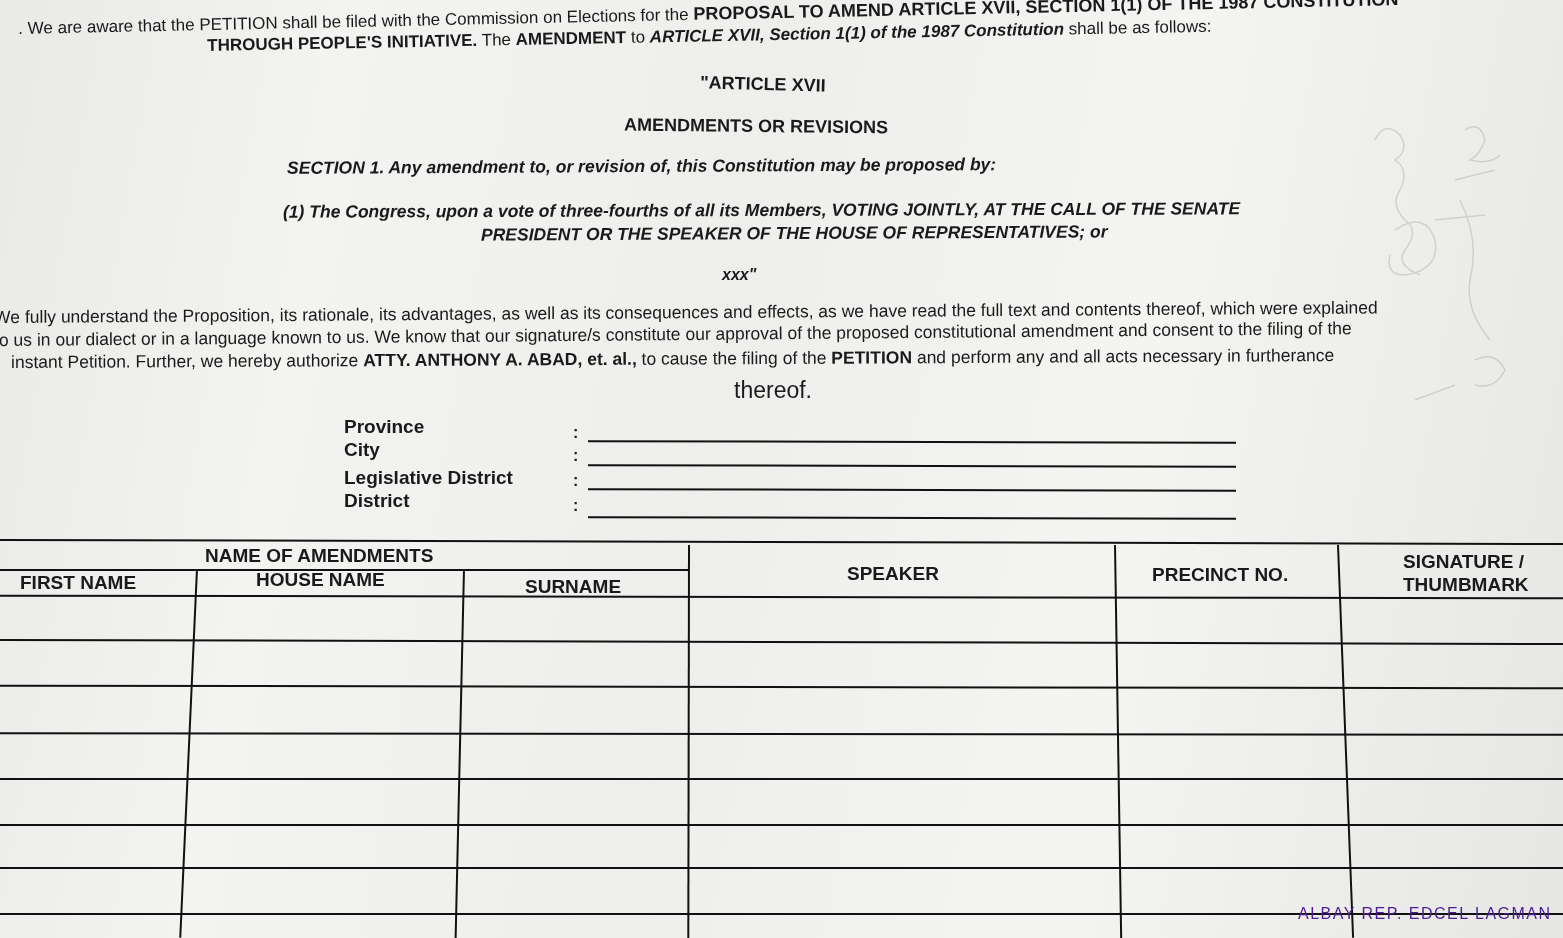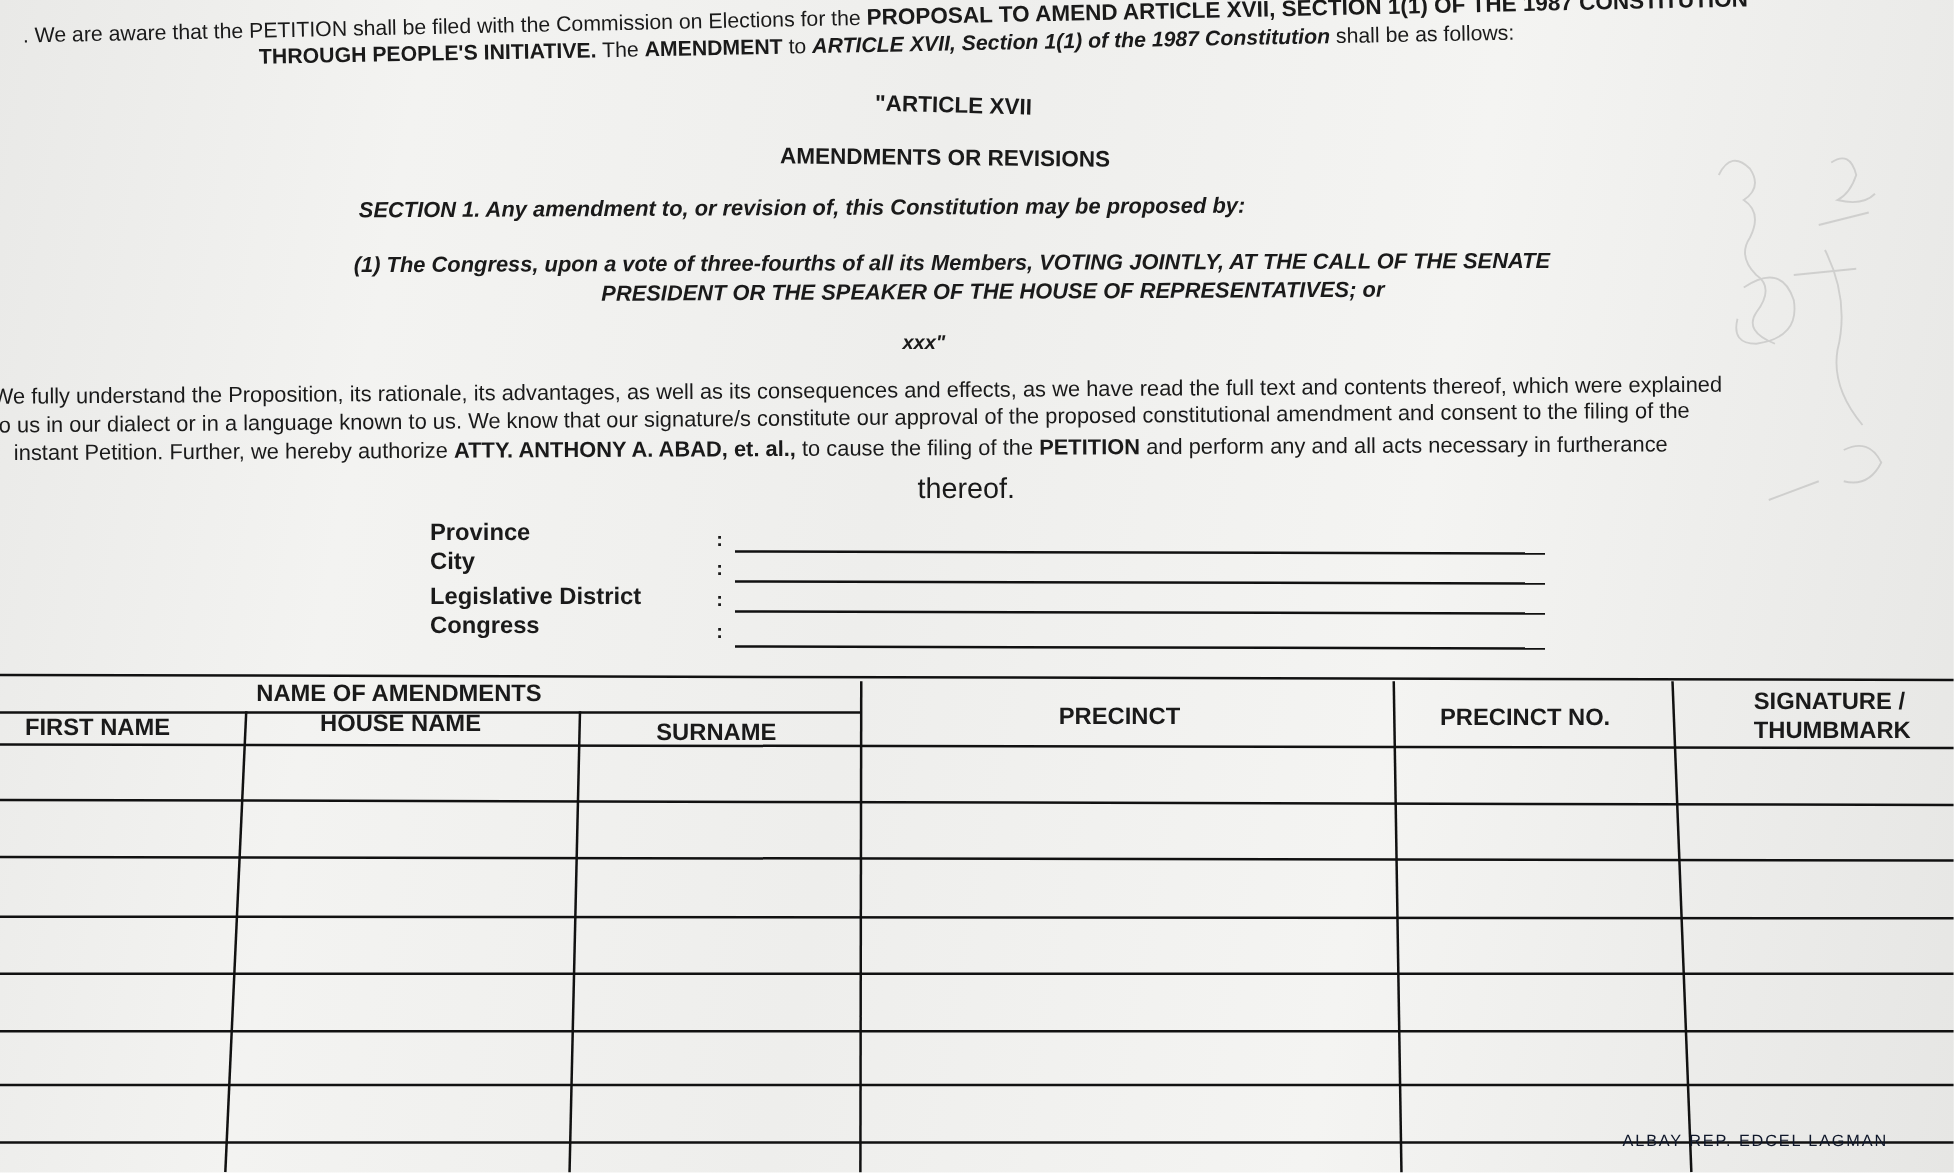--- a/index.html
+++ b/index.html
@@ -32,21 +32,21 @@
   
   .loc-label { position: absolute; left: 344px; font-size: 19px; font-weight: bold; }
   .loc-colon { position: absolute; left: 573px; font-size: 16px; font-weight: bold; }
   .loc-line { position: absolute; left: 588px; width: 648px; height: 0; border-top: 2px solid #111; }
 
   
   .hline { position: absolute; height: 0; border-top: 2px solid #111; }
   .vline { position: absolute; width: 0; border-left: 2px solid #111; transform-origin: top left; }
   .th { position: absolute; font-weight: bold; font-size: 19px; white-space: nowrap; }
 
-  #watermark { left: 1298px; top: 905px; font-size: 13px; letter-spacing: 1.5px; color: #0f172a; font-weight: 500; }
+  #watermark { left: 1298px; top: 905px; font-size: 16px; letter-spacing: 1.5px; color: #4c1d95; font-weight: 500; }
 
   .sig-scribble { position: absolute; left: 1355px; top: 110px; width: 180px; height: 310px; opacity: 0.35; }
 </style>
 </head>
 <body>
 
 <svg class="sig-scribble" viewBox="0 0 180 310">
   <g fill="none" stroke="#9a9a9a" stroke-width="1.5">
     <path d="M20 30 q10 -20 25 -5 q10 15 -5 25 q15 10 5 30 q-10 15 5 30 q15 10 0 30 q-10 15 15 25"></path>
     <path d="M40 120 q30 -20 40 10 q5 30 -30 35 q-20 0 -15 -20"></path>
@@ -79,21 +79,21 @@
 <div class="loc-line" style="top:441px; transform:rotate(0.15deg)"></div>
 
 <div class="loc-label" style="top:439px">City</div>
 <div class="loc-colon" style="top:447px">:</div>
 <div class="loc-line" style="top:465px; transform:rotate(0.15deg)"></div>
 
 <div class="loc-label" style="top:467px">Legislative District</div>
 <div class="loc-colon" style="top:472px">:</div>
 <div class="loc-line" style="top:489px; transform:rotate(0.15deg)"></div>
 
-<div class="loc-label" style="top:490px">Congress</div>
+<div class="loc-label" style="top:490px">District</div>
 <div class="loc-colon" style="top:497px">:</div>
 <div class="loc-line" style="top:517px; transform:rotate(0.15deg)"></div>
 
 <div>
 
   <div class="hline" style="left:0; top:541px; width:1563px; transform:rotate(0.15deg)"></div>
 
   <div class="hline" style="left:0; top:569px; width:688px"></div>
 
   <div class="hline" style="left:0; top:596px; width:1563px; transform:rotate(0.1deg)"></div>
@@ -109,21 +109,21 @@
   <div class="vline" style="left:196px; top:569px; height:369px; transform:rotate(2.6deg)"></div>
   <div class="vline" style="left:463px; top:569px; height:369px; transform:rotate(1.3deg)"></div>
   <div class="vline" style="left:688px; top:545px; height:393px; transform:rotate(0.1deg)"></div>
   <div class="vline" style="left:1114px; top:545px; height:393px; transform:rotate(-0.9deg)"></div>
   <div class="vline" style="left:1337px; top:545px; height:393px; transform:rotate(-2.2deg)"></div>
 
   <div class="th" style="left:205px; top:545px">NAME OF AMENDMENTS</div>
   <div class="th" style="left:20px; top:572px">FIRST NAME</div>
   <div class="th" style="left:256px; top:569px">HOUSE NAME</div>
   <div class="th" style="left:525px; top:576px">SURNAME</div>
-  <div class="th" style="left:847px; top:563px">PRECINCT</div>
+  <div class="th" style="left:847px; top:563px">SPEAKER</div>
   <div class="th" style="left:1152px; top:564px">PRECINCT NO.</div>
   <div class="th" style="left:1403px; top:550px; line-height:23px">
     <div>SIGNATURE /</div>
     <div>THUMBMARK</div>
   </div>
 
   <div style="position:absolute; left:0; top:598px; width:1563px; height:42px"></div>
   <div style="position:absolute; left:0; top:643px; width:1563px; height:42px"></div>
   <div style="position:absolute; left:0; top:688px; width:1563px; height:44px"></div>
   <div style="position:absolute; left:0; top:735px; width:1563px; height:42px"></div>

